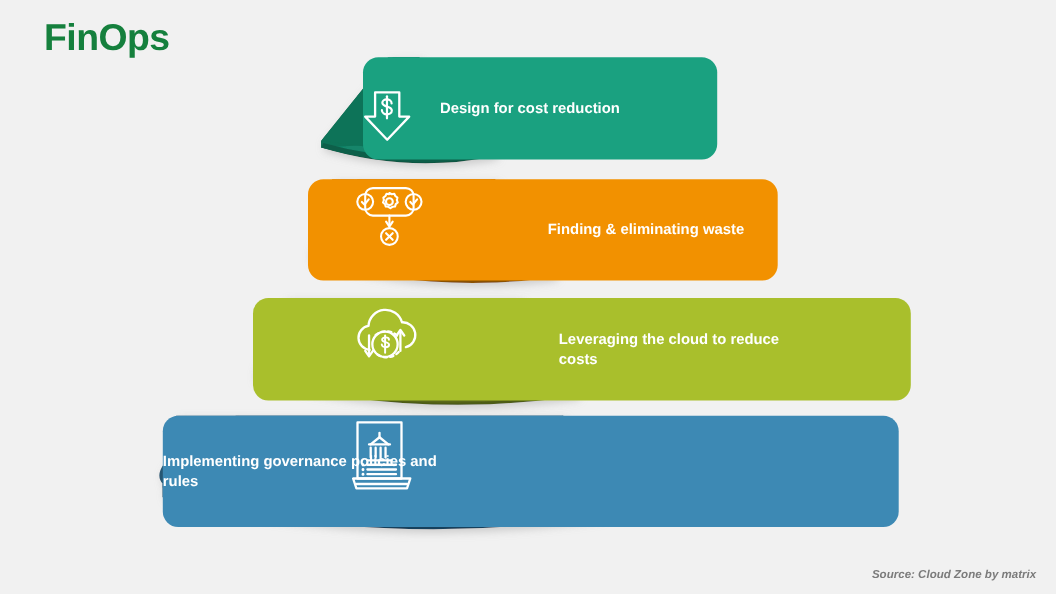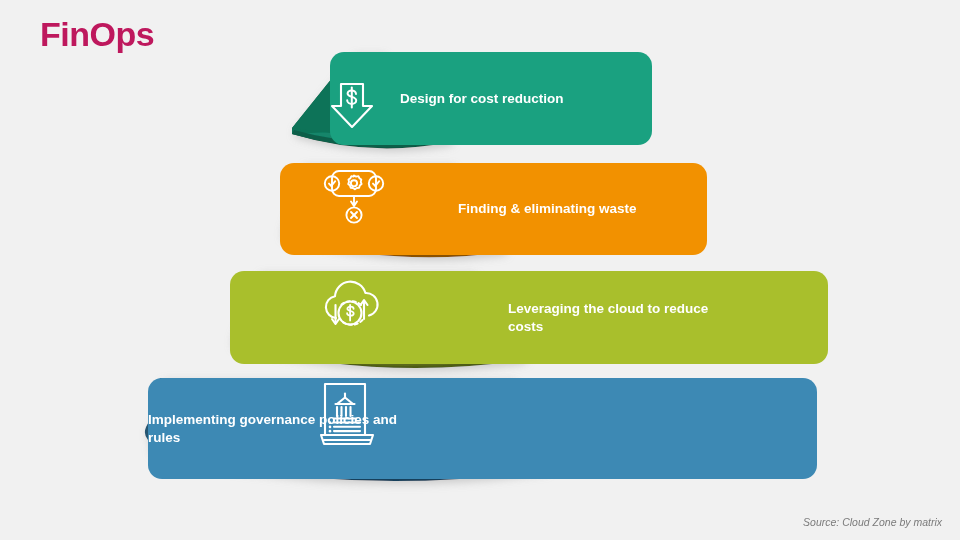--- a/index.html
+++ b/index.html
@@ -7,30 +7,30 @@
     width:960px;height:540px;overflow:hidden;
     background:#f1f1f1;
     font-family:"Liberation Sans", sans-serif;
     position:relative;
   }
   .slide{position:absolute;inset:0;}
 
   
   .title{
     position:absolute;left:40px;top:15px;
-    font-size:34px;font-weight:bold;color:#be185d;
+    font-size:34px;font-weight:bold;color:#15803d;
     letter-spacing:-0.5px;
   }
   .subtitle{
     position:absolute;left:42px;top:60px;
     font-size:19px;font-weight:normal;color:#4a4a4a;
   }
   .source{
     position:absolute;right:18px;bottom:12px;
-    font-size:10.5px;font-style:italic;font-weight:normal;color:#7b7b7b;text-align:right;
+    font-size:10.5px;font-style:italic;font-weight:bold;color:#7b7b7b;text-align:right;
   }
 
   
   .pyramid{position:absolute;left:0;top:0;width:960px;height:540px;}
   .pyramid svg{display:block;}
 
   
   .banner{
     position:absolute;
     border-radius:14px;
@@ -39,21 +39,21 @@
     display:flex;
     align-items:center;
     box-sizing:border-box;
   }
   .banner .btext{
     line-height:1.32;
     display:block;
   }
   .b1{left:330px;top:52px;width:322px;height:93px;background:#1aa180;font-size:13.5px;}
   .b1 .btext{padding-left:70px;}
-  .b2{left:280px;top:163px;width:427px;height:92px;background:#f29100;font-size:13.5px;}
+  .b2{left:280px;top:163px;width:427px;height:92px;background:#f29100;font-size:13.5px;padding-left:40px;}
   .b2 .btext{padding-left:178px;}
   .b3{left:230px;top:271px;width:598px;height:93px;background:#a9bf2c;font-size:13.5px;}
   .b3 .btext{padding-left:278px;width:230px;}
   .b4{left:148px;top:378px;width:669px;height:101px;background:#3d89b4;font-size:13.5px;}
   .b4 .btext{width:250px;}
 
   
   .tier-icon{position:absolute;}
   .i1{left:327px;top:80px;}
   .i2{left:320px;top:166px;}

